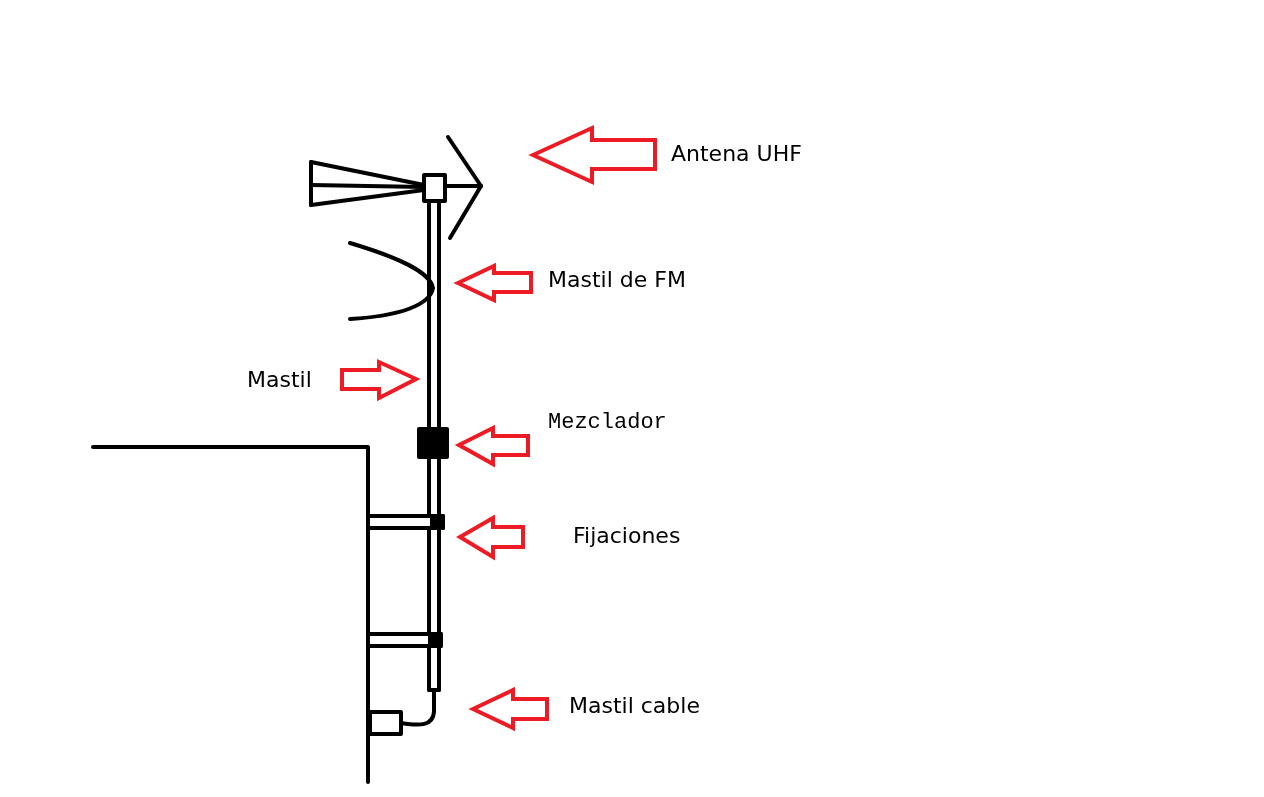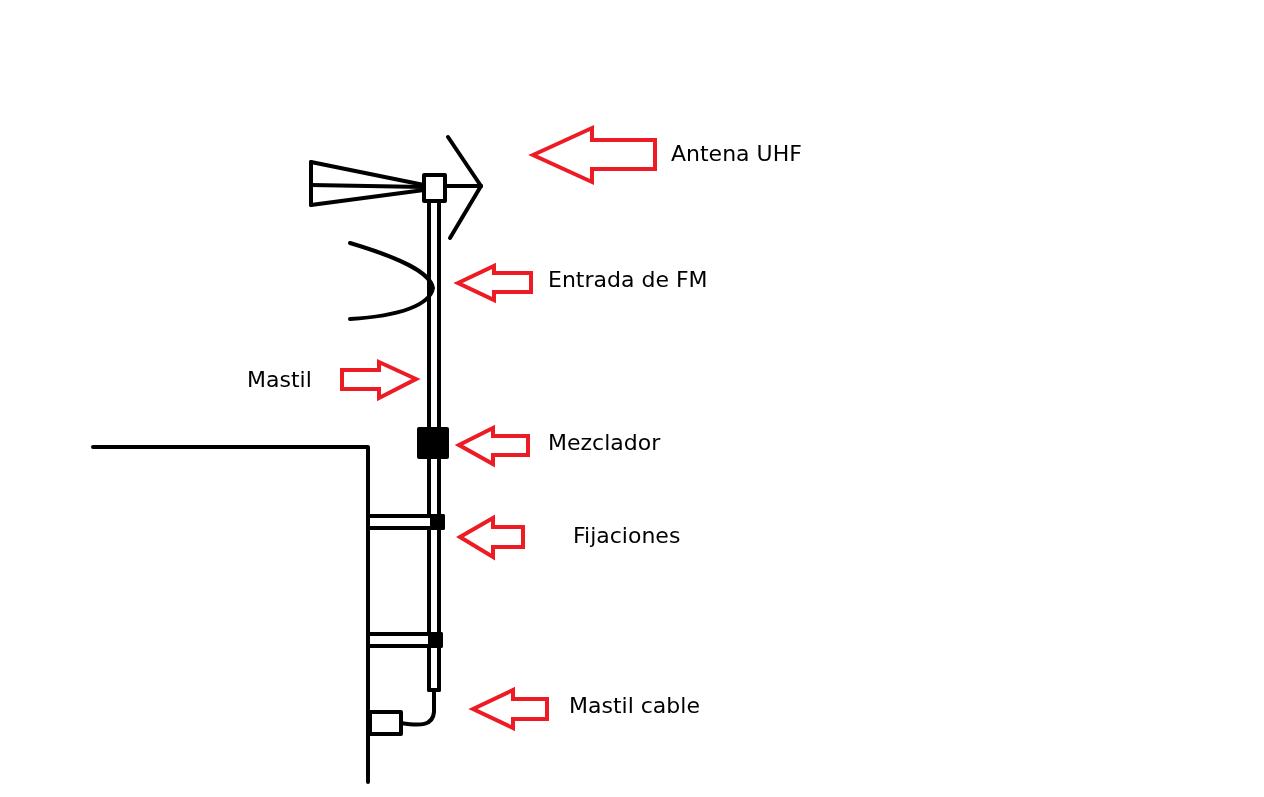--- a/index.html
+++ b/index.html
@@ -62,18 +62,18 @@
       <polygon points="533,155 592,128 592,140 655,140 655,169 592,169 592,182"></polygon>
       <polygon points="458,283 494,266 494,273 531,273 531,292 494,292 494,300"></polygon>
       <polygon points="416,379 379,362 379,370 342,370 342,389 379,389 379,398"></polygon>
       <polygon points="459,445 493,428 493,436 528,436 528,455 493,455 493,464"></polygon>
       <polygon points="460,537 493,518 493,527 523,527 523,547 493,547 493,557"></polygon>
       <polygon points="473,709 513,690 513,699 547,699 547,719 513,719 513,728"></polygon>
     </g>
   </svg>
 
   <div class="label" style="left:671px; top:143px;">Antena UHF</div>
-  <div class="label" style="left:548px; top:269px;">Entrada de FM</div>
+  <div class="label" style="left:548px; top:269px;">Mastil de FM</div>
   <div class="label" style="left:247px; top:369px;text-align:center;">Mastil</div>
-  <div class="label" style="left:548px; top:432px;">Mezclador</div>
+  <div class="label" style="left:548px; top:412px;font-family:Liberation Mono, monospace;">Mezclador</div>
   <div class="label" style="left:573px; top:525px;">Fijaciones</div>
   <div class="label" style="left:569px; top:695px;">Mastil cable</div>
 </div>
 
 </body></html>

